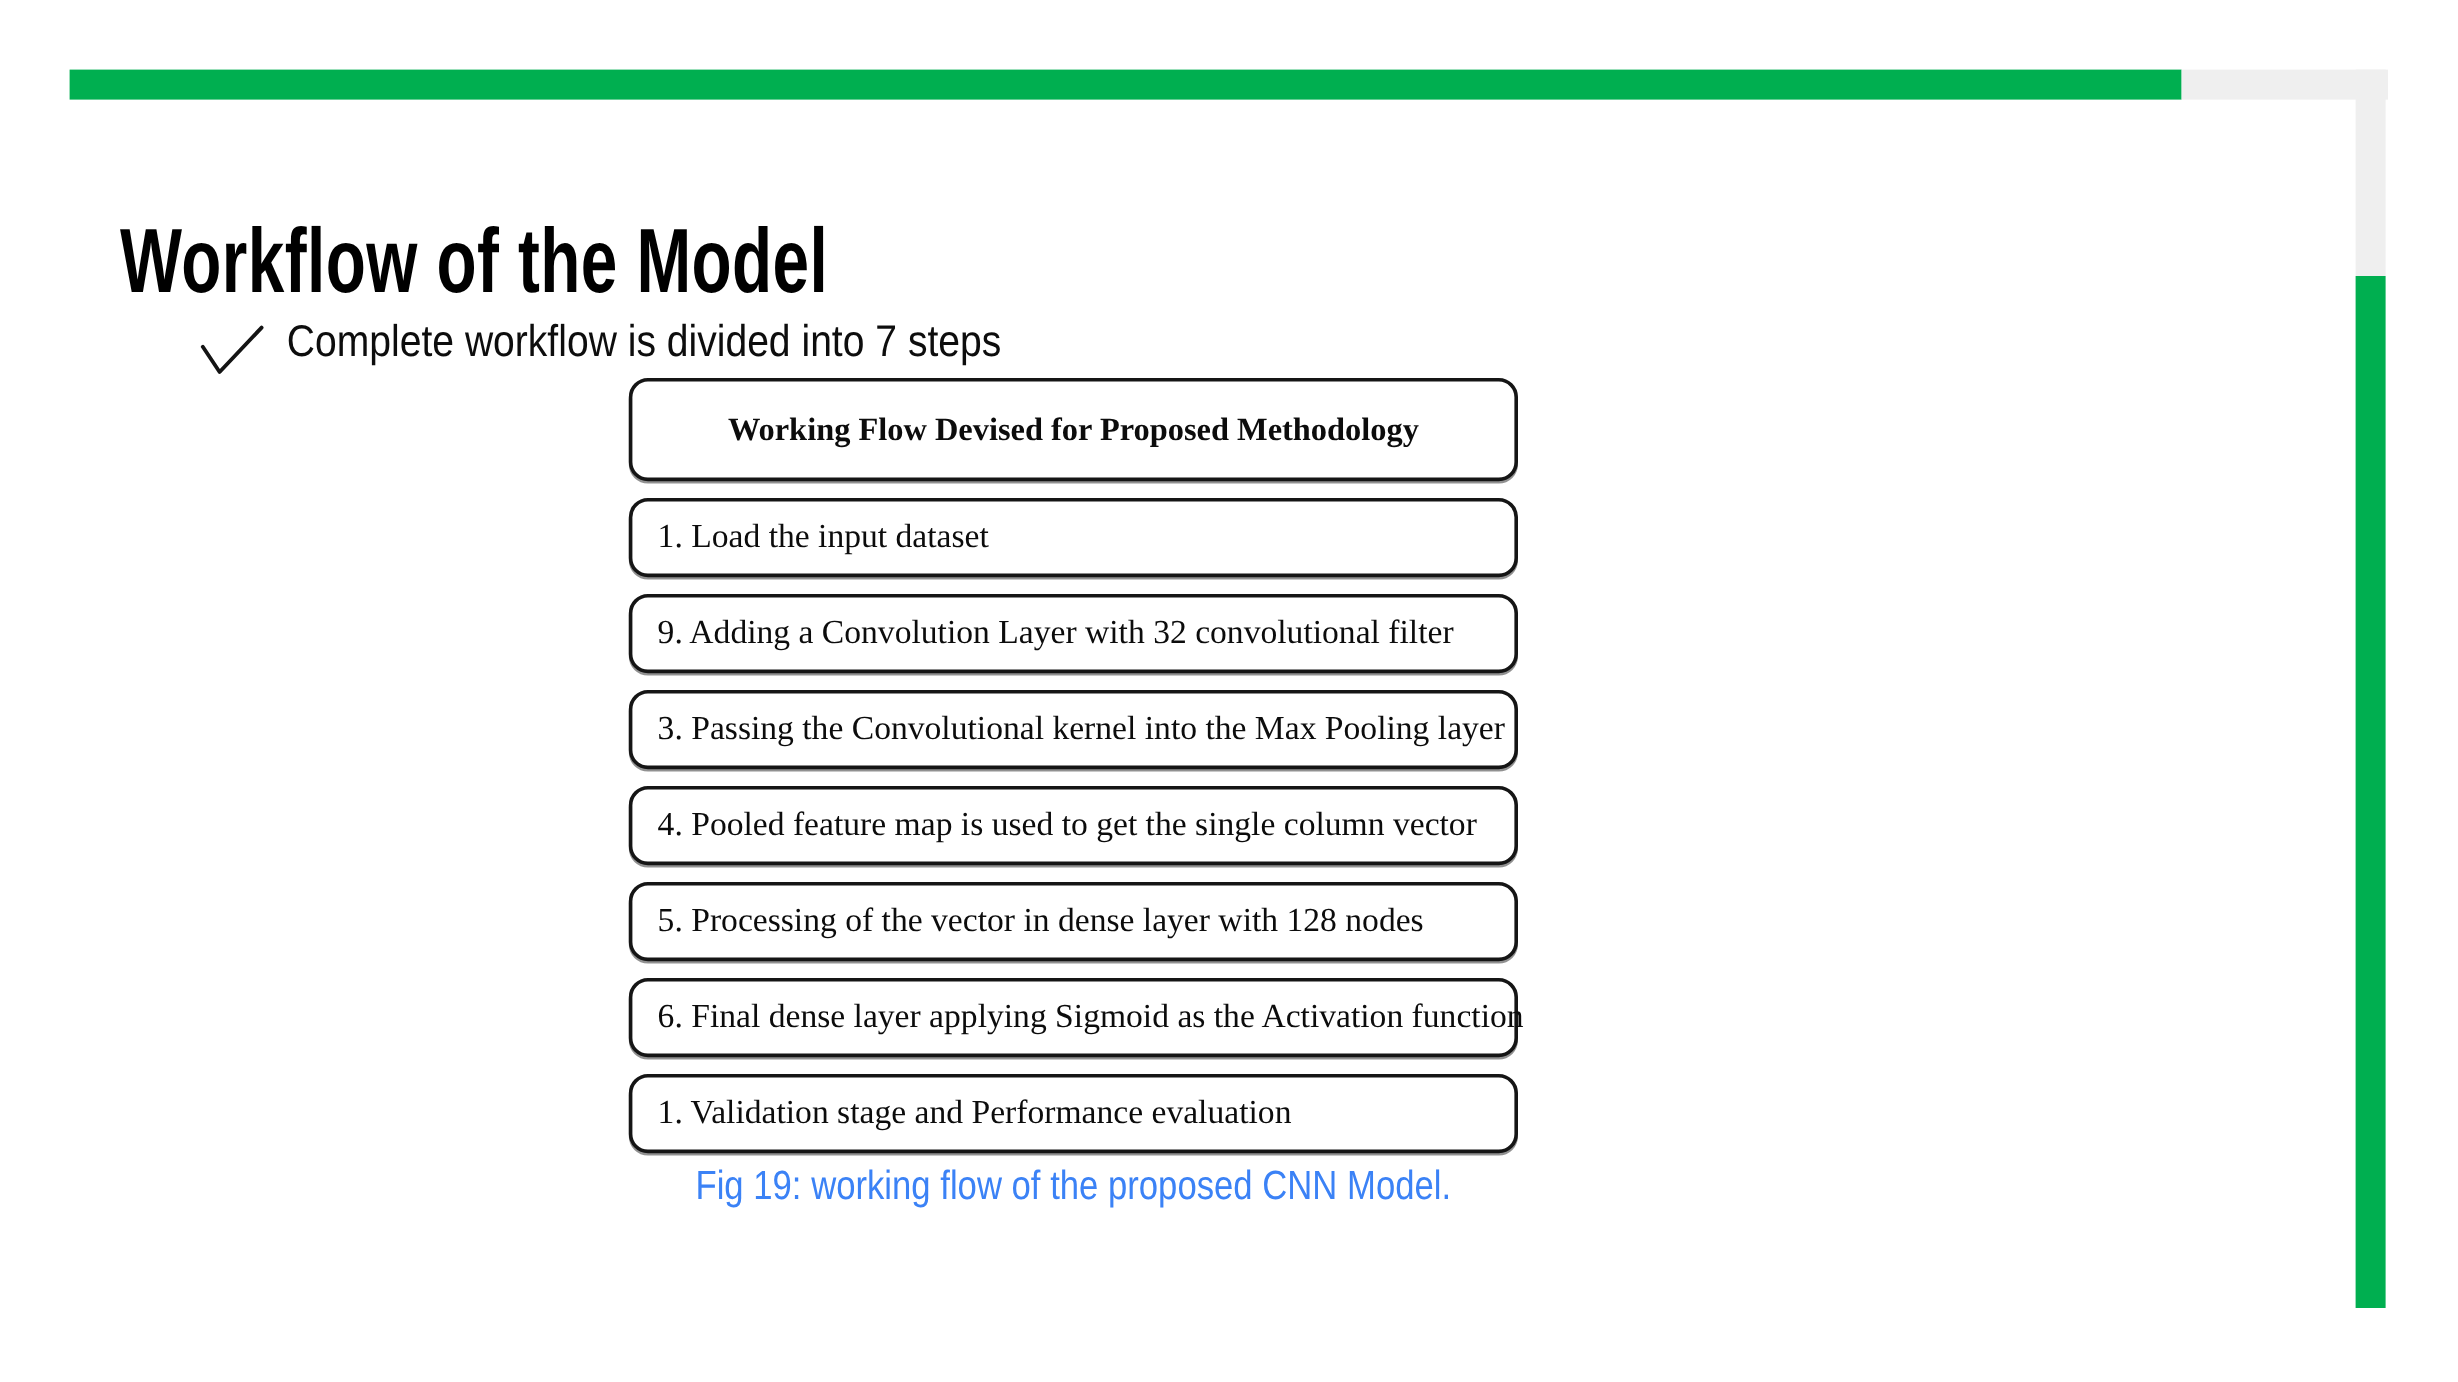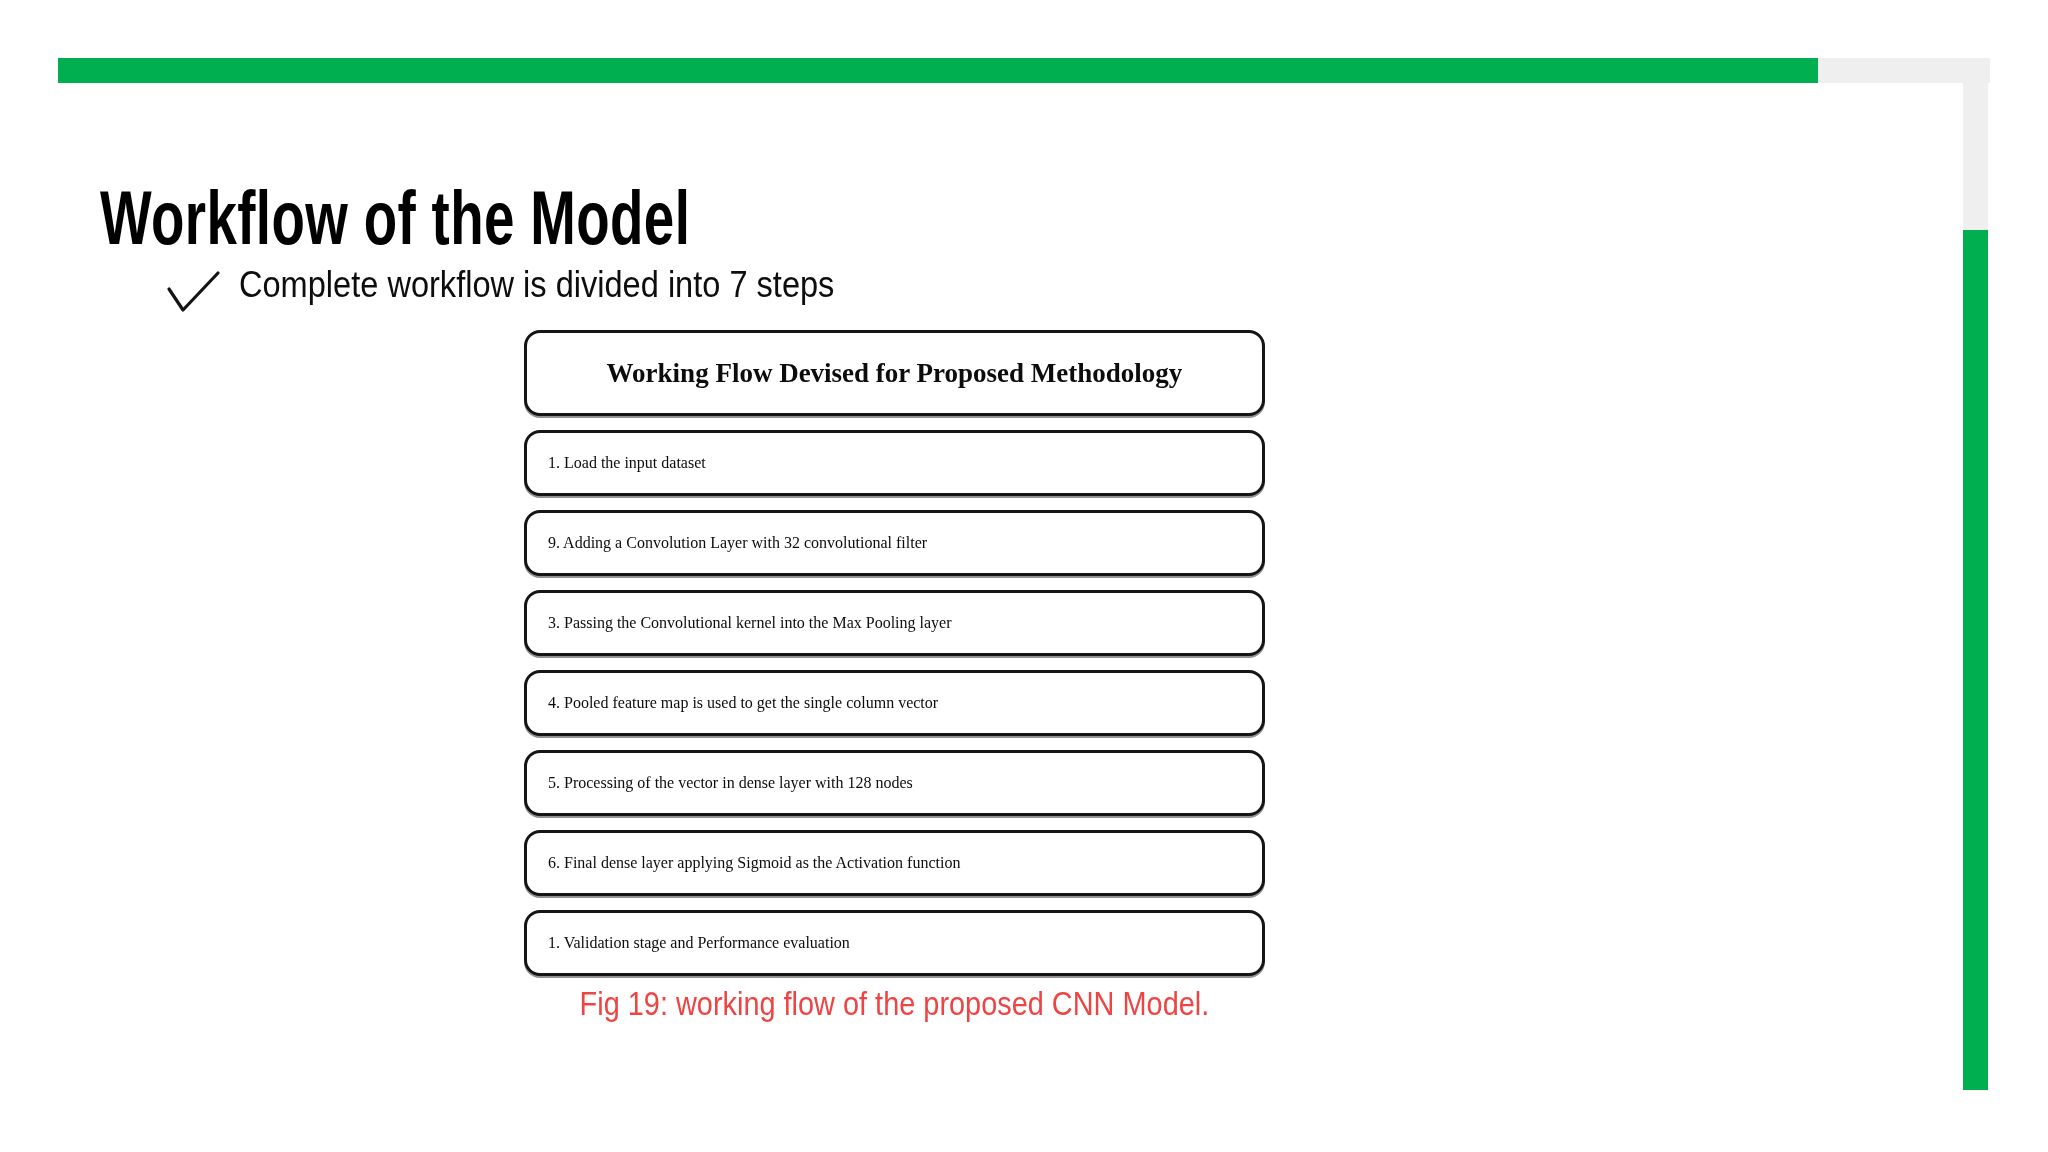--- a/index.html
+++ b/index.html
@@ -95,21 +95,21 @@
     font-weight: 400;
     white-space: nowrap;
     transform: scaleX(0.88);
     transform-origin: left center;
     color: #0d0d0d;
   }
 
   
   .figure {
     position: absolute;
-    left: 524px; top: 330px;
+    left: 524px; top: 315px;
     width: 741px;
   }
   .fig-box {
     box-sizing: border-box;
     width: 100%;
     background: #ffffff;
     border: 3px solid #151515;
     border-radius: 16px;
     box-shadow: 0 2px 0 rgba(10,10,10,0.45);
     font-family: "Liberation Serif", "DejaVu Serif", serif;
@@ -124,30 +124,30 @@
     font-weight: 700;
     text-align: center;
   }
   .fig-step {
     height: 66px;
     margin-top: 14px;
     display: flex;
     align-items: center;
     padding-left: 21px;
     padding-right: 8px;
-    font-size: 16px;
+    font-size: 28px;
     font-weight: 400;
     white-space: nowrap;
   }
   .fig-step:first-of-type { margin-top: 21px; }
   .fig-caption {
     margin-top: 8px;
     text-align: center;
     font-size: 34px;
-    color: #ef4444;
+    color: #3b82f6;
   }
   .fig-caption > span {
     display: inline-block;
     white-space: nowrap;
     transform: scaleX(0.85);
     transform-origin: center;
   }
 </style>
 </head>
 <body>

